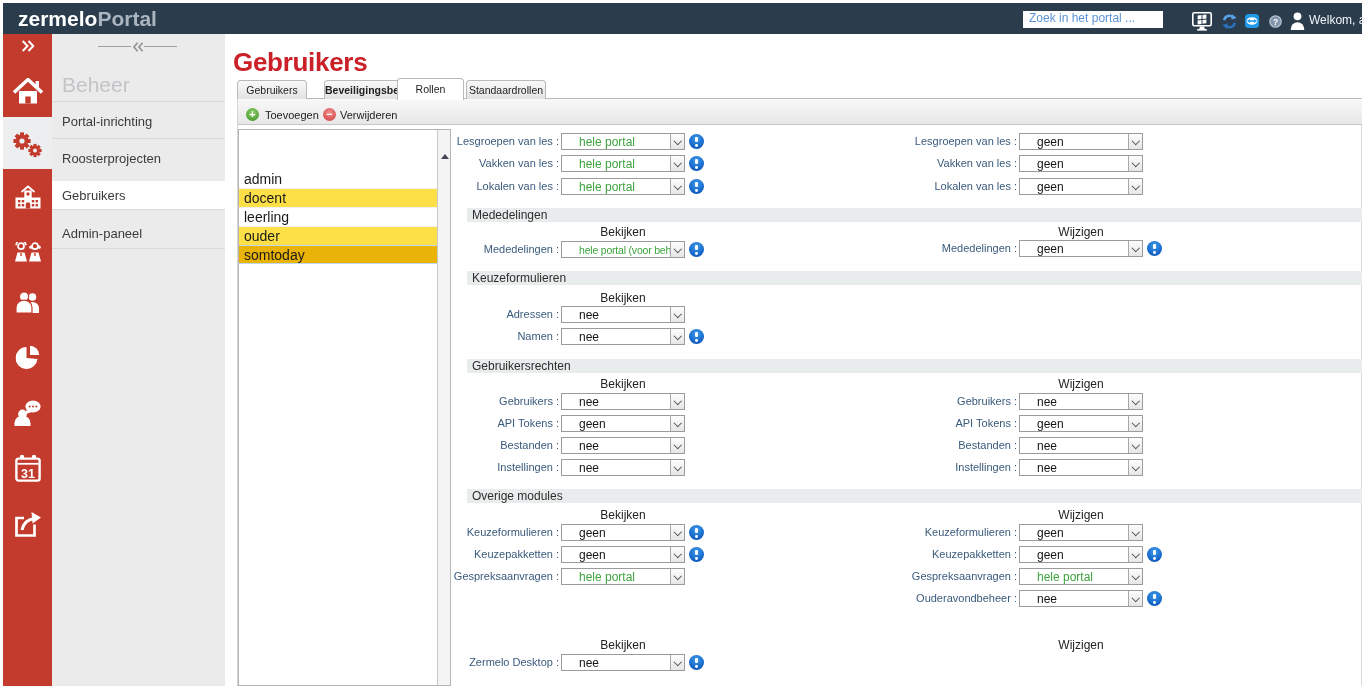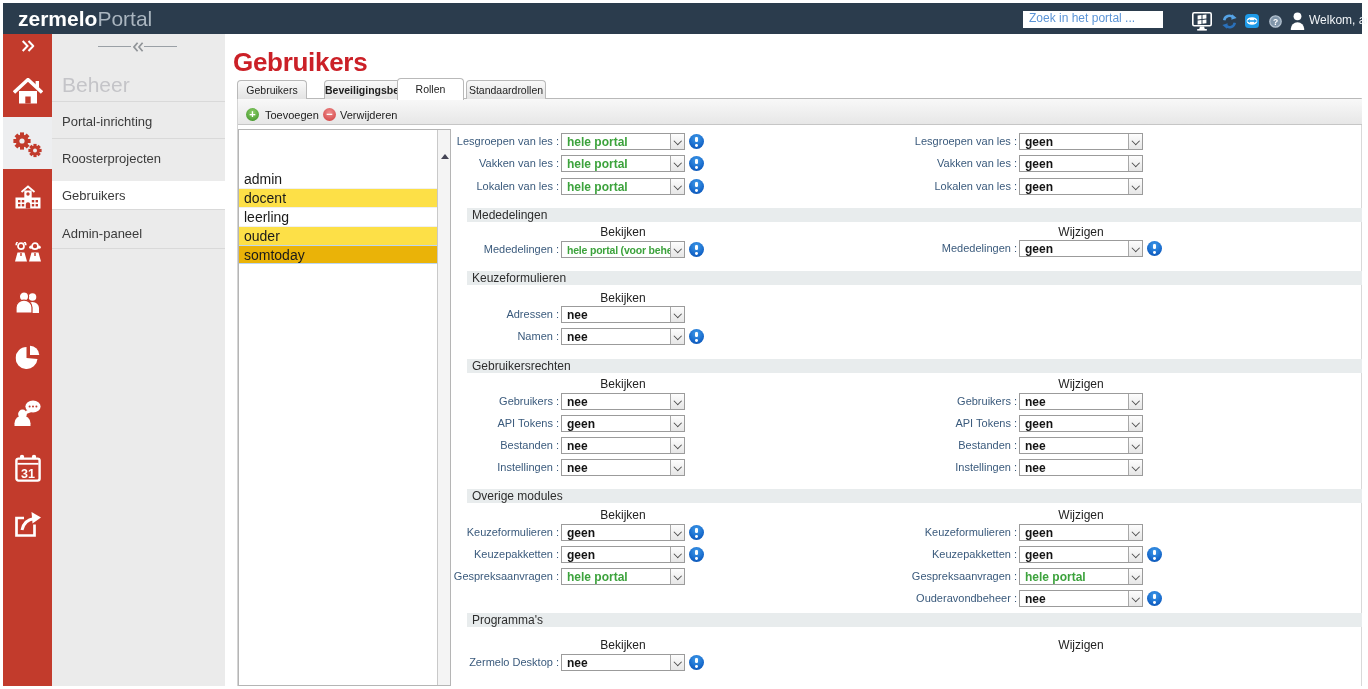--- a/index.html
+++ b/index.html
@@ -1,21 +1,21 @@
 <!DOCTYPE html>
 <html><head>
 <meta charset="utf-8">
 <style>
 * { margin:0; padding:0; box-sizing:border-box; }
 html,body { width:1368px; height:689px; background:#fff; font-family:"Liberation Sans",sans-serif; overflow:hidden; }
 #page { position:absolute; left:0; top:0; width:1368px; height:689px; background:#fff; }
 
 #topbar { position:absolute; left:3px; top:3px; width:1359px; height:31px; background:#2b3c4d; }
 #logo { position:absolute; left:15px; top:4px; font-size:21px; color:#fff; font-weight:bold; }
-#logo span { color:#aab5bf; font-weight:normal; }
+#logo span { color:#aab5bf; font-weight:bold; }
 #search { position:absolute; left:1020px; top:8px; width:140px; height:17px; background:#fff; }
 #search i { font-style:normal; color:#5b94d6; font-size:12px; line-height:15px; padding-left:6px; display:block; white-space:nowrap; overflow:hidden; }
 #welkom { position:absolute; left:1306px; top:10px; color:#f2f5f8; font-size:12px; white-space:nowrap; width:58px; overflow:hidden; }
 .tico { position:absolute; }
 
 #redbar { position:absolute; left:3px; top:34px; width:49px; height:652px; background:#c23b2c; }
 #active-red { position:absolute; left:0; top:83px; width:49px; height:52px; background:#edeef0; }
 .ricon { position:absolute; left:50%; transform:translateX(-50%); }
 
 #graybar { position:absolute; left:52px; top:34px; width:173px; height:652px; background:#ebebeb; }
@@ -47,21 +47,21 @@
 .grow.sel { background:#eab308; border-top:1px solid #bdd6f2; border-bottom:1px solid #bdd6f2; }
 
 .secbar { position:absolute; left:467px; width:895px; height:14px; background:#e8eced; font-size:12px; color:#2d2d2d; line-height:14px; padding-left:5px; }
 .colhdr { position:absolute; width:124px; text-align:center; font-size:12px; color:#222; }
 .flabel { position:absolute; width:210px; text-align:right; font-size:11px; color:#3a5a7c; white-space:nowrap; }
 .flabel.l { left:349px; }
 .flabel.r { left:807px; }
 .combo { position:absolute; width:124px; height:17px; border:1px solid #9b9b9b; background:#fff; }
 .combo.l { left:561px; }
 .combo.r { left:1019px; }
-.combo .v { position:absolute; left:5px; top:0px; font-size:12px; line-height:16px; color:#141414; white-space:nowrap; max-width:100px; overflow:hidden;font-weight:bold; }
+.combo .v { position:absolute; left:17px; top:0px; font-size:12px; line-height:16px; color:#141414; white-space:nowrap; max-width:100px; overflow:hidden; }
 .combo .v.g { color:#3da33d; }
 .combo .v.sm { font-size:10.5px; letter-spacing:-0.2px; max-width:104px; }
 .combo .tr { position:absolute; right:0; top:0; width:14px; height:15px; background:linear-gradient(#fdfdfd,#e6e6e6); border-left:1px solid #a8a8a8; }
 .combo .tr:after { content:""; position:absolute; left:4px; top:3.5px; width:4.5px; height:4.5px; border-right:1.6px solid #4a4a4a; border-bottom:1.6px solid #4a4a4a; transform:rotate(45deg); }
 .info { position:absolute; width:15px; height:15px; border-radius:50%; background:radial-gradient(circle at 50% 30%, #3f9bea, #1465c8 65%, #0c4da5); }
 .info.l { left:689px; }
 .info.r { left:1147px; }
 .info:after { content:""; position:absolute; left:6.2px; top:2.8px; width:2.8px; height:5.6px; border-radius:1.2px; background:#fff; } .info:before { content:""; position:absolute; left:6.2px; top:9.8px; width:2.8px; height:2.8px; border-radius:50%; background:#fff; }
 </style>
 </head>
@@ -392,21 +392,20 @@
     <div class="combo r" style="top:568px">
       <span class="v g">hele portal</span>
       <span class="tr"></span>
     </div>
 <div class="flabel r" style="top:592px">Ouderavondbeheer&nbsp;:</div>
     <div class="combo r" style="top:590px">
       <span class="v">nee</span>
       <span class="tr"></span>
     </div>
     <div class="info r" style="top:591px"></div>
-<div class="secbar" style="top:613px">Programma's</div>
 <div class="colhdr" style="left:561px;top:638px">Bekijken</div>
 <div class="colhdr" style="left:1019px;top:638px">Wijzigen</div>
 <div class="flabel l" style="top:656px">Zermelo Desktop&nbsp;:</div>
     <div class="combo l" style="top:654px">
       <span class="v">nee</span>
       <span class="tr"></span>
     </div>
     <div class="info l" style="top:655px"></div>
 
 </div>

